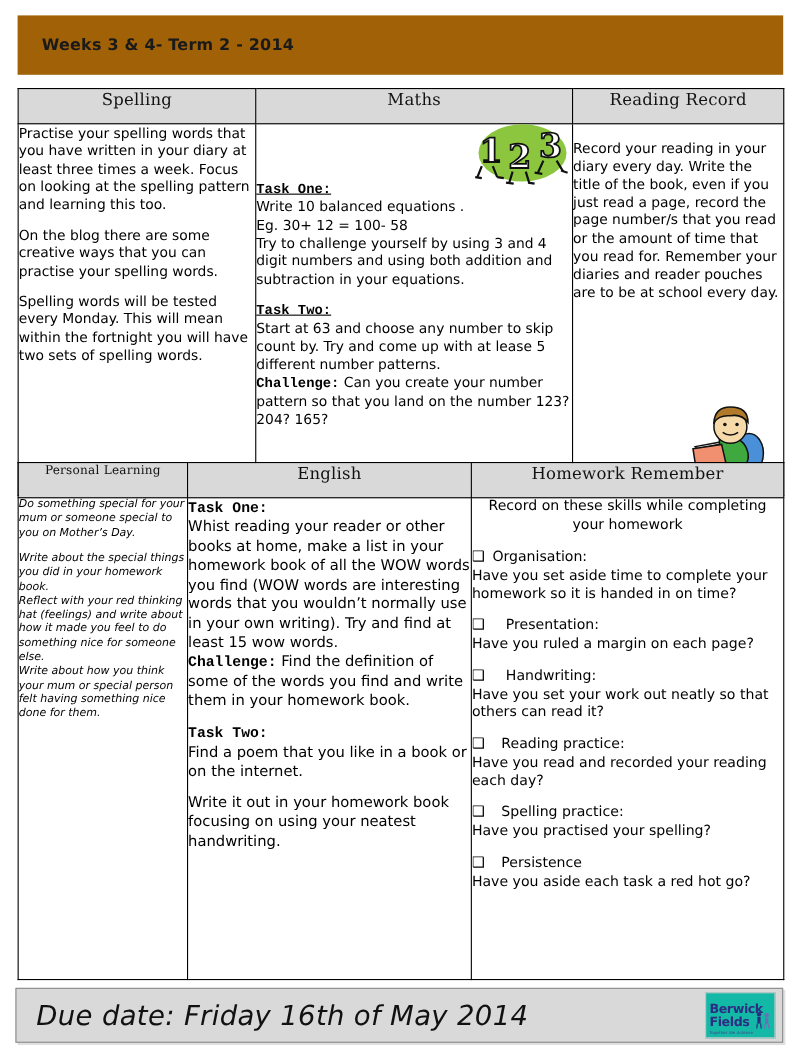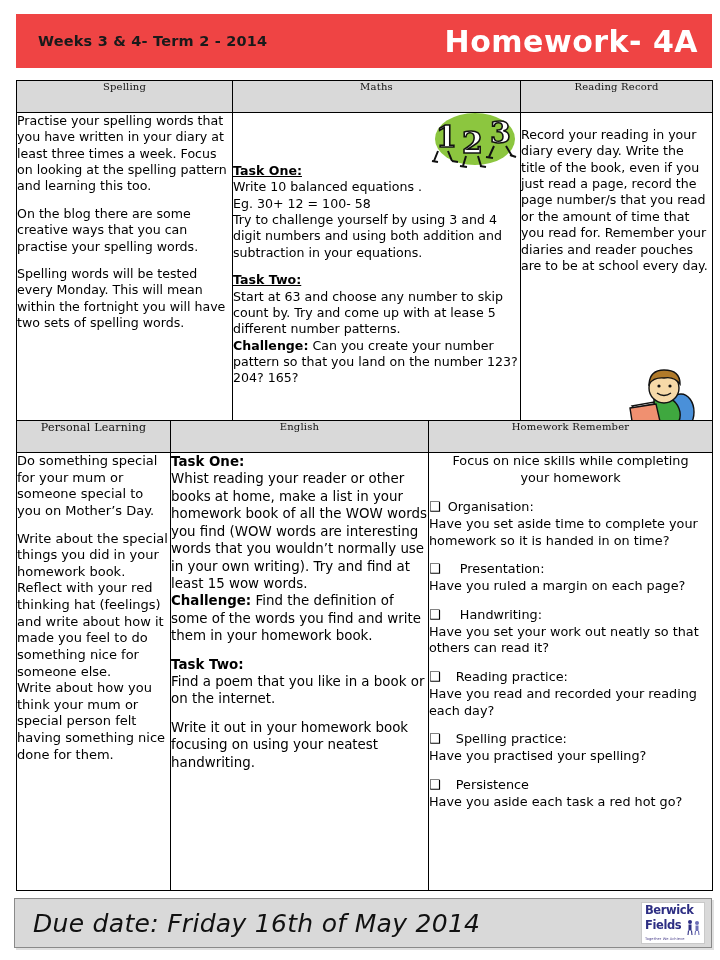--- a/index.html
+++ b/index.html
@@ -20,21 +20,21 @@
     overflow: hidden;
   }
 
   
   .banner {
     position: absolute;
     left: 16px;
     top: 14px;
     width: 696px;
     height: 54px;
-    background: #ef4444;
+    background: #a16207;
     display: flex;
     align-items: center;
     justify-content: space-between;
     padding: 0 14px 0 22px;
   }
   .banner-sub {
     font-family: "DejaVu Sans", sans-serif;
     font-size: 14.5px;
     font-weight: 600;
     color: #1a1a1a;
@@ -61,55 +61,55 @@
     vertical-align: top;
     padding: 0;
   }
   .hdr {
     background: #d9d9d9;
     text-align: center;
     vertical-align: middle;
     height: 32px;
     font-family: "DejaVu Serif", serif;
     font-weight: normal;
-    font-size: 10px;
+    font-size: 15px;
     color: #111;
     letter-spacing: 0.2px;
   }
   .hdr.small {
     font-size: 11px;
   }
 
   .cell {
     padding: 10px 10px 8px 10px;
     font-family: "DejaVu Sans", sans-serif;
     font-size: 12.6px;
     line-height: 1.30;
     color: #000000;
   }
   .cell p { margin: 0 0 11px 0; }
   .cell p:last-child { margin-bottom: 0; }
-  .cell b { font-weight: bold; }
+  .cell b { font-weight: bold; font-family: Liberation Mono, monospace; }
   .u { text-decoration: underline; }
 
   
   #table-top { left: 16px; top: 80px; width: 696px; }
   #table-top td.c1 { width: 216px; }
   #table-top td.c2 { width: 288px; }
   #table-top td.c3 { width: 192px; }
   #table-top td.body { height: 338px; }
 
   
   #table-bottom { left: 16px; top: 420px; width: 696px; }
   #table-bottom td.c1 { width: 154px; }
   #table-bottom td.c2 { width: 258px; }
   #table-bottom td.c3 { width: 284px; }
   #table-bottom td.body { height: 438px; }
 
-  .cell-pl { font-size: 13px; line-height: 1.28; padding-top: 9px; }
+  .cell-pl { font-size: 10px; line-height: 1.28; padding-top: 9px; font-style: italic; }
   .cell-en { font-size: 13.4px; line-height: 1.30; padding-top: 9px; }
   .cell-hc { font-size: 12.8px; line-height: 1.30; padding: 9px 8px 8px 9px; }
 
   .hc-title {
     text-align: center;
     margin: 0 10px 13px 10px;
     line-height: 1.30;
   }
   .hc-item { margin: 0 0 12px 0; }
   .hc-item .lbl { white-space: nowrap; }
@@ -159,25 +159,25 @@
     font-size: 25px;
     font-style: italic;
     font-weight: 500;
     color: #111;
     letter-spacing: 0.3px;
     white-space: nowrap;
   }
   .logo {
     width: 64px;
     height: 42px;
-    background: #ffffff;
+    background: #14b8a6;
     border: 1px solid #c9c9c9;
     display: flex;
     flex-direction: column;
-    justify-content: space-between;
+    justify-content: flex-end;
     padding: 2px 3px;
     position: relative;
   }
   .logo-l1, .logo-l2 {
     font-family: "DejaVu Sans", sans-serif;
     font-size: 11.5px;
     font-weight: bold;
     color: #2d2e83;
     line-height: 1.0;
     letter-spacing: -0.4px;
@@ -197,21 +197,20 @@
     height: 17px;
   }
 </style>
 </head>
 <body>
 
 <div class="page">
 
   <div class="banner">
     <span class="banner-sub">Weeks 3 &amp; 4- Term 2 - 2014</span>
-    <span class="banner-title">Homework-  4A</span>
   </div>
 
   <table class="grid" id="table-top">
     <tbody>
         <tr>
       <td class="hdr c1">Spelling</td>
       <td class="hdr c2">Maths</td>
       <td class="hdr c3">Reading Record</td>
     </tr>
     <tr>
@@ -318,21 +317,21 @@
           <span>Find the definition of some of the words you find and write them in your homework book.</span>
         </p>
         <p>
           <b>Task Two:</b><br>
           <span>Find a poem that you like in a book or on the internet.</span>
         </p>
         <p>Write it out in your homework book focusing on using your neatest handwriting.</p>
       </td>
 
       <td class="body cell cell-hc c3">
-        <div class="hc-title">Focus on nice skills while completing your homework</div>
+        <div class="hc-title">Record on these skills while completing your homework</div>
         <div id="checklist-items">
               <div class="hc-item">
                 <div class="lbl"><span class="chk">❑</span><span>Organisation:</span></div>
                 <div>Have you set aside time to complete your homework so it is handed in on time?</div>
               </div>
               <div class="hc-item">
                 <div class="lbl"><span class="chk">❑</span><span>&nbsp;&nbsp;&nbsp;Presentation:</span></div>
                 <div>Have you ruled a margin on each page?</div>
               </div>
               <div class="hc-item">

